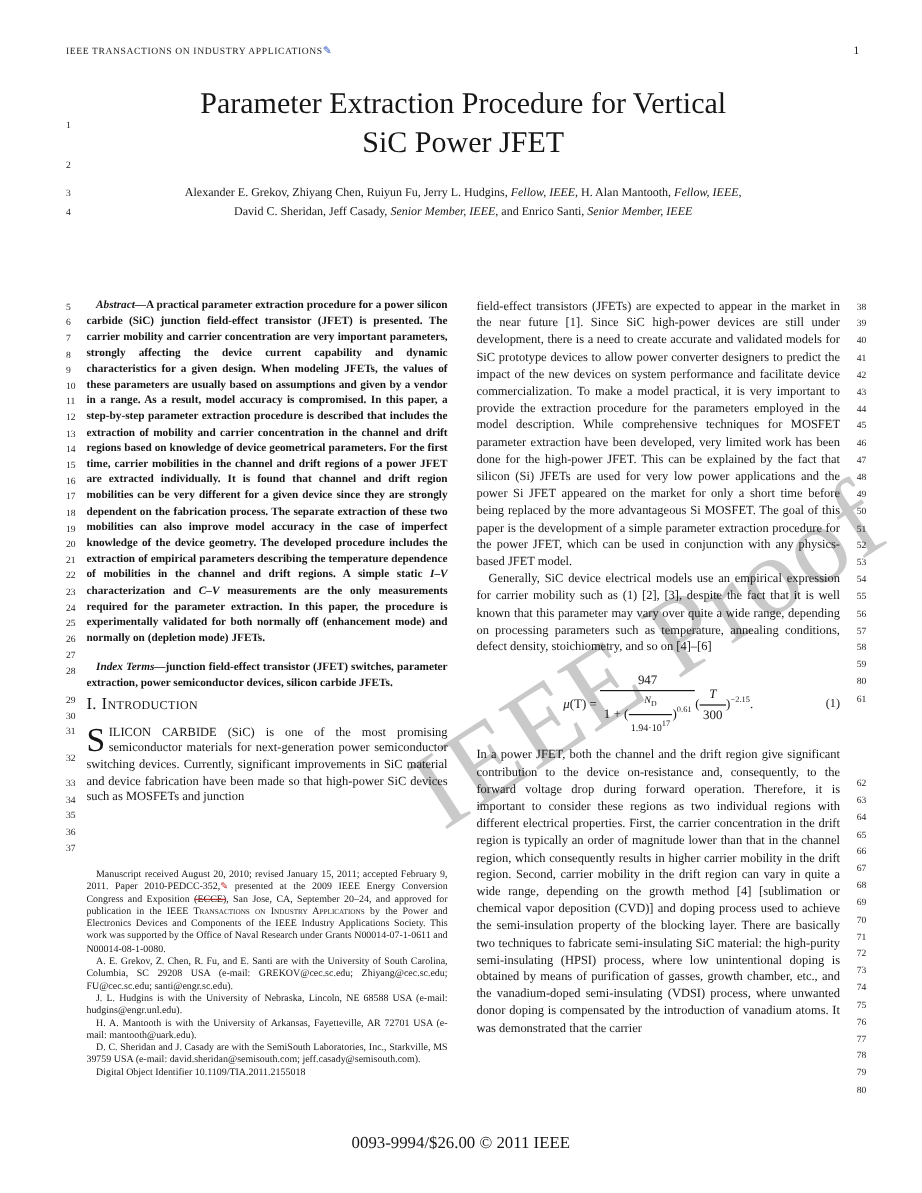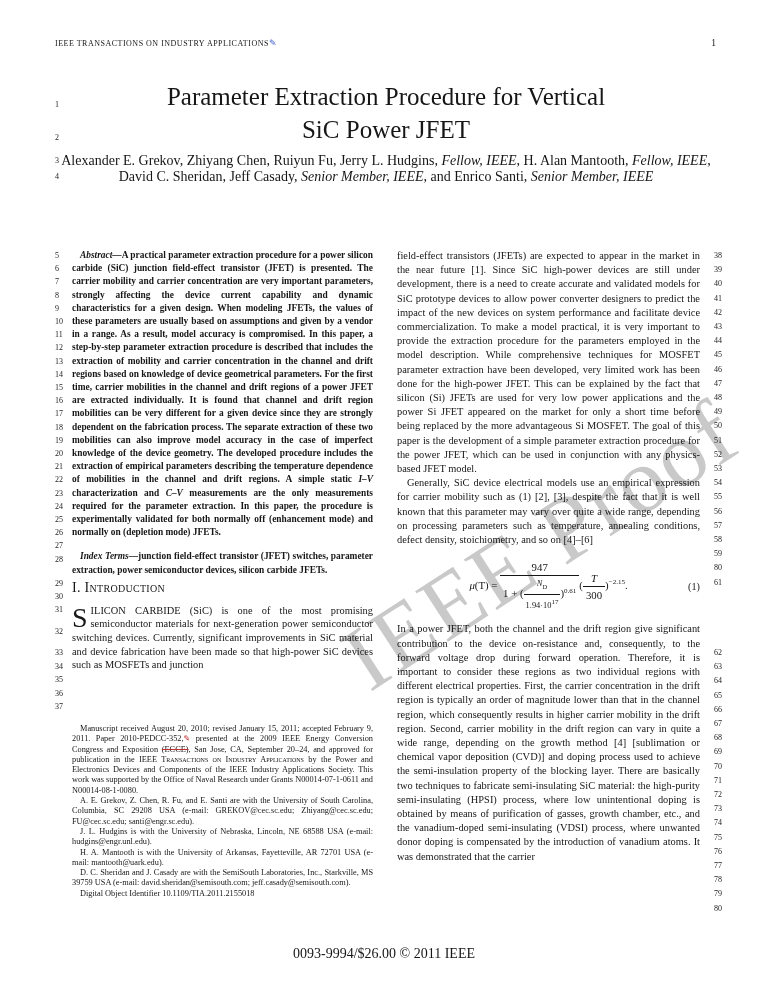--- a/index.html
+++ b/index.html
@@ -17,24 +17,24 @@
     font-family:"Liberation Serif",serif;
   }
   .header {
     position:absolute; top:38px; left:55px; right:52px;
     display:flex; justify-content:space-between; align-items:baseline;
     font-size:8px; letter-spacing:0.5px;gap:38px;
   }
   .mark-blue { color:#3a5bc7; font-size:9px; font-family:"DejaVu Sans",sans-serif; }
   .mark-red  { color:#c03030; font-size:8px; font-family:"DejaVu Sans",sans-serif; }
   .pageno { font-size:9.5px; letter-spacing:0; }
-  .title-block { position:absolute; top:80px; left:72px; width:628px; text-align:center;
+  .title-block { position:absolute; top:70px; left:72px; width:628px; text-align:center;
     font-size:25px; line-height:33px; }
   .authors-block { position:absolute; top:153px; left:60px; width:652px; text-align:center;
-    font-size:14px; line-height:16px; }
+    font-size:10px; line-height:16px; }
   .gutter { position:absolute; font-size:8px; color:#222; }
   .gutter div { height:auto; }
   .g-left { left:55px; width:15px; text-align:left; }
   .g-right { left:714px; width:18px; text-align:left; }
   #g-title   { top:88px;  line-height:33px; }
   #g-authors { top:153px; line-height:16px; }
   #g-abstract{ top:249px; line-height:13.2px; }
   #g-index   { top:577px; line-height:13.2px; }
   #g-heading { top:625px; line-height:13px; }
   #g-intro   { top:646px; line-height:13.6px; }

